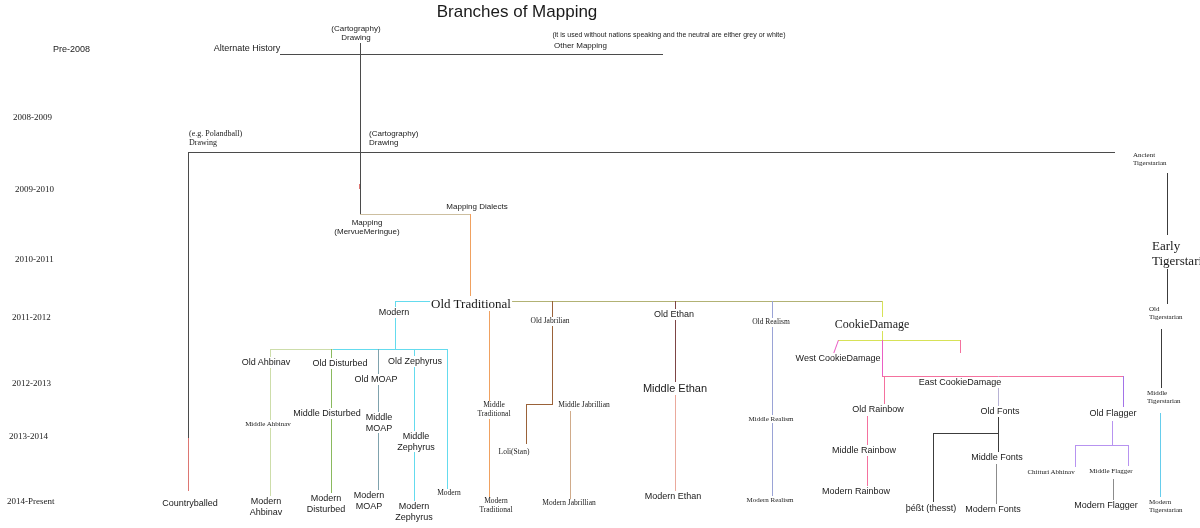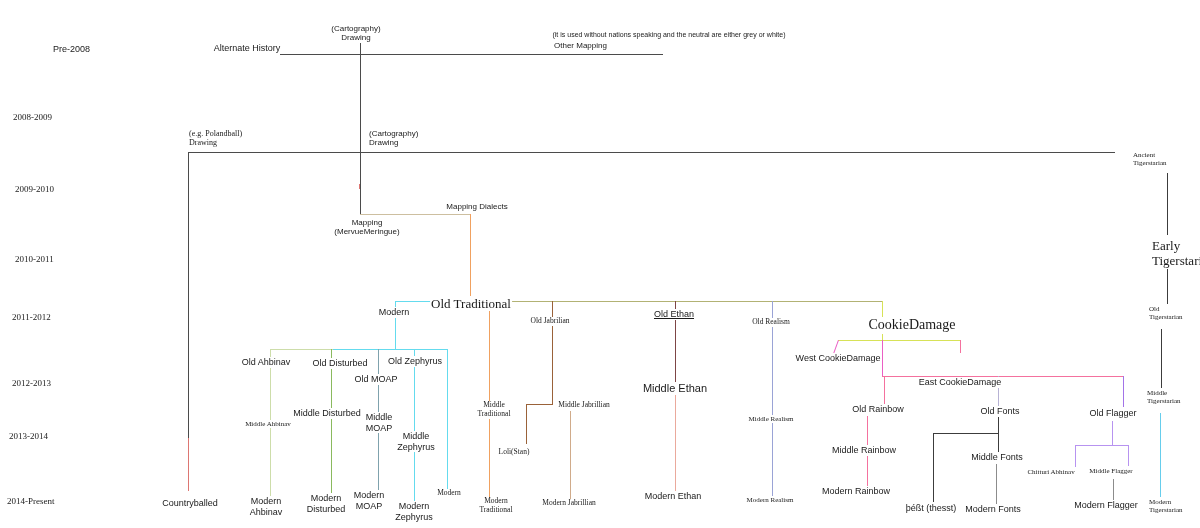--- a/index.html
+++ b/index.html
@@ -16,20 +16,21 @@
   .title{position:absolute;left:517px;top:2px;transform:translateX(-50%);
          font-size:17px;white-space:nowrap;z-index:3;}
   .subtitle{position:absolute;left:669px;top:31px;transform:translateX(-50%);
             font-size:7px;white-space:nowrap;z-index:3;}
   .othermapping{position:absolute;left:554px;top:41px;font-size:8px;white-space:nowrap;z-index:3;}
 </style>
 </head>
 <body>
 
 <div class="canvas">
+  <div class="title">Branches of Mapping</div>
   <div class="subtitle">(it is used without nations speaking and the neutral are either grey or white)</div>
   <div class="othermapping">Other Mapping</div>
 <div class="edge" style="left: 280px; top: 54px; width: 383px; height: 1px; background: rgb(75, 75, 75);"></div>
     <div class="edge" style="left: 360px; top: 41px; width: 1px; height: 113px; background: rgb(75, 75, 75);"></div>
     <div class="edge" style="left: 188px; top: 152px; width: 927px; height: 1px; background: rgb(75, 75, 75);"></div>
     <div class="edge" style="left: 188px; top: 152px; width: 1px; height: 286px; background: rgb(75, 75, 75);"></div>
     <div class="edge" style="left: 188px; top: 438px; width: 1px; height: 53px; background: rgb(221, 118, 114);"></div>
     <div class="edge" style="left: 360px; top: 152px; width: 1px; height: 63px; background: rgb(75, 75, 75);"></div>
     <div class="edge" style="left: 359px; top: 184px; width: 1px; height: 5px; background: rgb(221, 118, 114);"></div>
     <div class="edge" style="left: 360px; top: 214px; width: 111px; height: 1px; background: rgb(205, 191, 160);"></div>
@@ -89,23 +90,23 @@
     <div class="node left" style="left: 188px; top: 129px; font-size: 8px; font-family: Liberation Serif, serif;">(e.g. Polandball)
 Drawing</div>
     <div class="node left" style="left: 368px; top: 129px; font-size: 8px;">(Cartography)
 Drawing</div>
     <div class="node center" style="left: 477px; top: 202px; font-size: 8px;">Mapping Dialects</div>
     <div class="node center" style="left: 367px; top: 218px; font-size: 8px;">Mapping
 (MervueMeringue)</div>
     <div class="node serif center" style="left: 471px; top: 296px; font-size: 13px;">Old Traditional</div>
     <div class="node center" style="left: 394px; top: 307px; font-size: 9px;">Modern</div>
     <div class="node serif center" style="left: 550px; top: 317px; font-size: 7.5px;">Old Jabrilian</div>
-    <div class="node center" style="left: 674px; top: 309px; font-size: 9px; text-decoration: underline;">Old Ethan</div>
+    <div class="node center" style="left: 674px; top: 309px; font-size: 9px;">Old Ethan</div>
     <div class="node serif center" style="left: 771px; top: 318px; font-size: 7.5px;">Old Realism</div>
-    <div class="node serif center" style="left: 912px; top: 317px; font-size: 14px;">CookieDamage</div>
+    <div class="node serif center" style="left: 872px; top: 317px; font-size: 12px;">CookieDamage</div>
     <div class="node center" style="left: 838px; top: 353px; font-size: 9px;">West CookieDamage</div>
     <div class="node center" style="left: 960px; top: 377px; font-size: 9px;">East CookieDamage</div>
     <div class="node center" style="left: 266px; top: 357px; font-size: 9px;">Old Ahbinav</div>
     <div class="node center" style="left: 340px; top: 358px; font-size: 9px;">Old Disturbed</div>
     <div class="node center" style="left: 376px; top: 374px; font-size: 9px;">Old MOAP</div>
     <div class="node center" style="left: 415px; top: 356px; font-size: 9px;">Old Zephyrus</div>
     <div class="node serif center" style="left: 268px; top: 420px; font-size: 7px;">Middle Ahbinav</div>
     <div class="node center" style="left: 327px; top: 408px; font-size: 9px;">Middle Disturbed</div>
     <div class="node center" style="left: 379px; top: 412px; font-size: 9px;">Middle
 MOAP</div>

